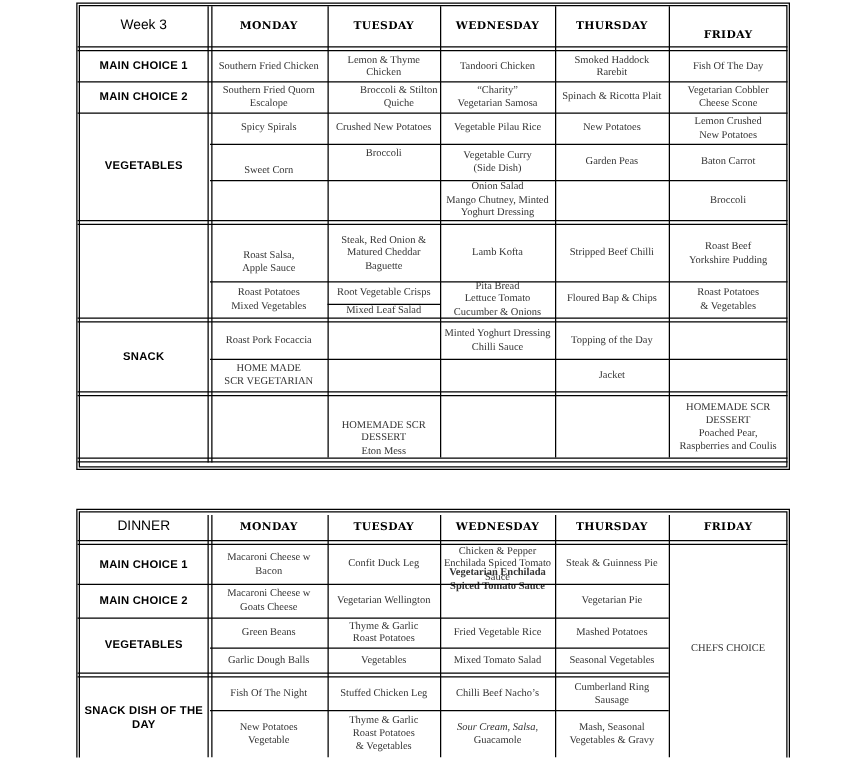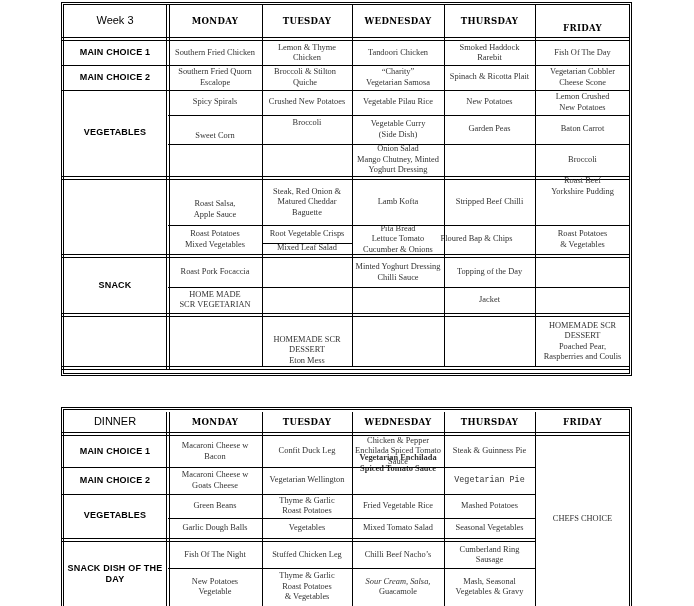--- a/index.html
+++ b/index.html
@@ -49,21 +49,21 @@
       <span style="display: block;">Southern Fried Chicken</span>
     </div>
     <div class="cell " style="left: 168px; top: 65px; width: 94px; height: 25px;">
       <span style="display: block;">Southern Fried Quorn</span>
       <span style="display: block;">Escalope</span>
     </div>
     <div class="cell " style="left: 262px; top: 41px; width: 90px; height: 24px;">
       <span style="display: block;">Lemon &amp; Thyme</span>
       <span style="display: block;">Chicken</span>
     </div>
-    <div class="cell " style="left: 260px; top: 65px; width: 90px; height: 25px;">
+    <div class="cell " style="left: 274px; top: 65px; width: 90px; height: 25px;">
       <span style="display: block;">Broccoli &amp; Stilton</span>
       <span style="display: block;">Quiche</span>
     </div>
     <div class="cell " style="left: 352px; top: 41px; width: 92px; height: 24px;">
       <span style="display: block;">Tandoori Chicken</span>
     </div>
     <div class="cell " style="left: 352px; top: 65px; width: 92px; height: 25px;">
       <span style="display: block;">“Charity”</span>
       <span style="display: block;">Vegetarian Samosa</span>
     </div>
@@ -161,24 +161,24 @@
       <span style="display: block;">Lamb Kofta</span>
     </div>
     <div class="cell " style="left: 352px; top: 225px; width: 92px; height: 29px;">
       <span style="display: block;">Pita Bread</span>
       <span style="display: block;">Lettuce Tomato</span>
       <span style="display: block;">Cucumber &amp; Onions</span>
     </div>
     <div class="cell " style="left: 444px; top: 180px; width: 91px; height: 45px;">
       <span style="display: block;">Stripped Beef Chilli</span>
     </div>
-    <div class="cell " style="left: 431px; top: 225px; width: 91px; height: 29px;">
+    <div class="cell " style="left: 444px; top: 225px; width: 91px; height: 29px;">
       <span style="display: block;">Floured Bap &amp; Chips</span>
     </div>
-    <div class="cell " style="left: 535px; top: 164px; width: 95px; height: 45px; text-align: center;">
+    <div class="cell " style="left: 535px; top: 180px; width: 95px; height: 45px; text-align: center;">
       <span style="display: block;">Roast Beef</span>
       <span style="display: block;">Yorkshire Pudding</span>
     </div>
     <div class="cell " style="left: 535px; top: 225px; width: 95px; height: 29px;">
       <span style="display: block;">Roast Potatoes</span>
       <span style="display: block;">&amp; Vegetables</span>
     </div>
     <div class="hl" style="left: 168px; top: 225px; width: 462px;"></div>
     <div class="hl" style="left: 262px; top: 243px; width: 90px;"></div>
     <div class="hd" style="left: 62px; top: 254px; width: 568px;"></div>
@@ -336,21 +336,21 @@
       <span style="display: block;">Chilli Beef Nacho’s</span>
     </div>
     <div class="cell " style="left: 352px; top: 568px; width: 92px; height: 38px;">
       <span style="display: block; font-style: italic;">Sour Cream, Salsa,</span>
       <span style="display: block;">Guacamole</span>
     </div>
     <div class="cell " style="left: 444px; top: 436px; width: 91px; height: 31px;">
       <span style="display: block;">Steak &amp; Guinness Pie</span>
     </div>
     <div class="cell " style="left: 444px; top: 467px; width: 91px; height: 27px;">
-      <span style="display: block; font-family: Liberation Mono, monospace;">Vegetarian Pie</span>
+      <span style="display: block;">Vegetarian Pie</span>
     </div>
     <div class="cell " style="left: 444px; top: 494px; width: 91px; height: 24px;">
       <span style="display: block;">Mashed Potatoes</span>
     </div>
     <div class="cell " style="left: 444px; top: 518px; width: 91px; height: 20px;">
       <span style="display: block;">Seasonal Vegetables</span>
     </div>
     <div class="cell " style="left: 444px; top: 542px; width: 91px; height: 26px;">
       <span style="display: block;">Cumberland Ring</span>
       <span style="display: block;">Sausage</span>

